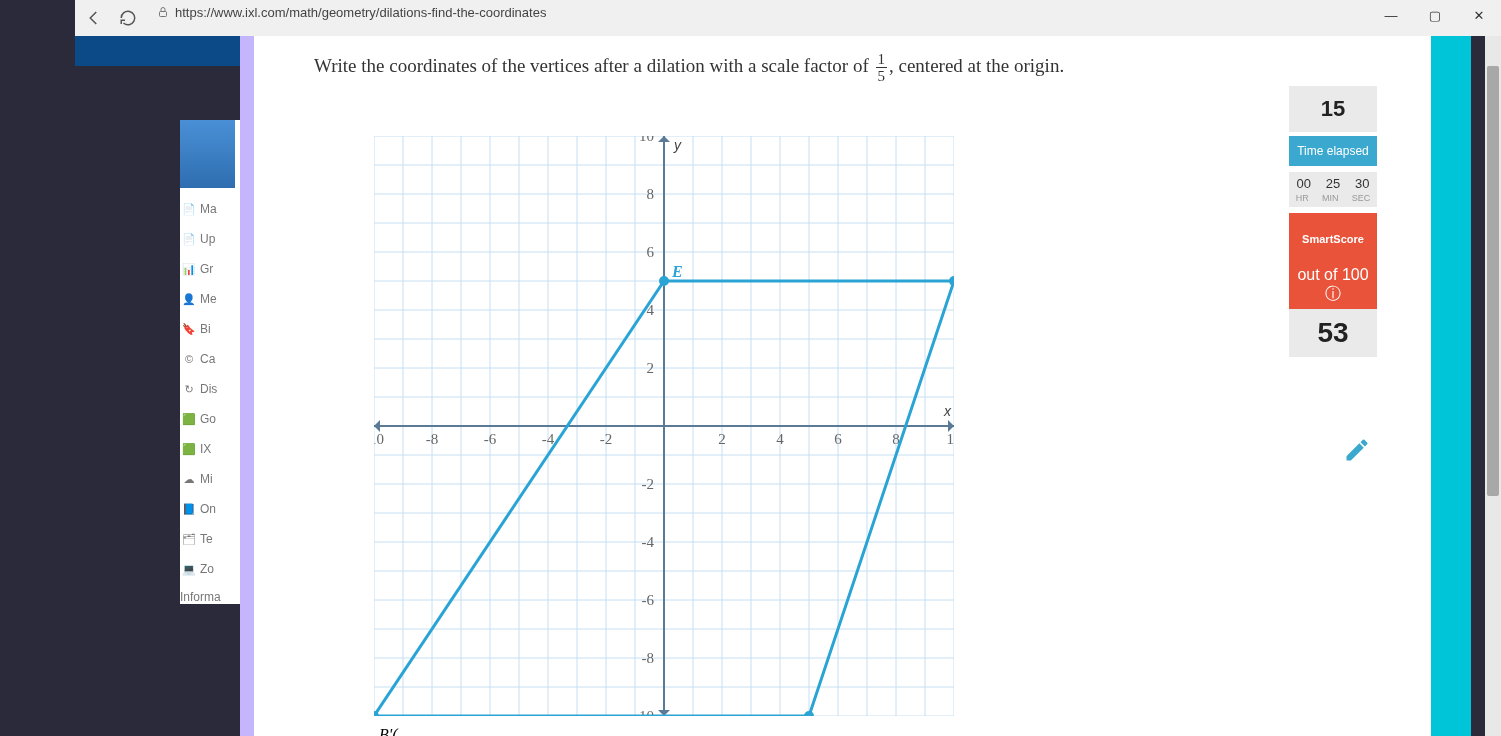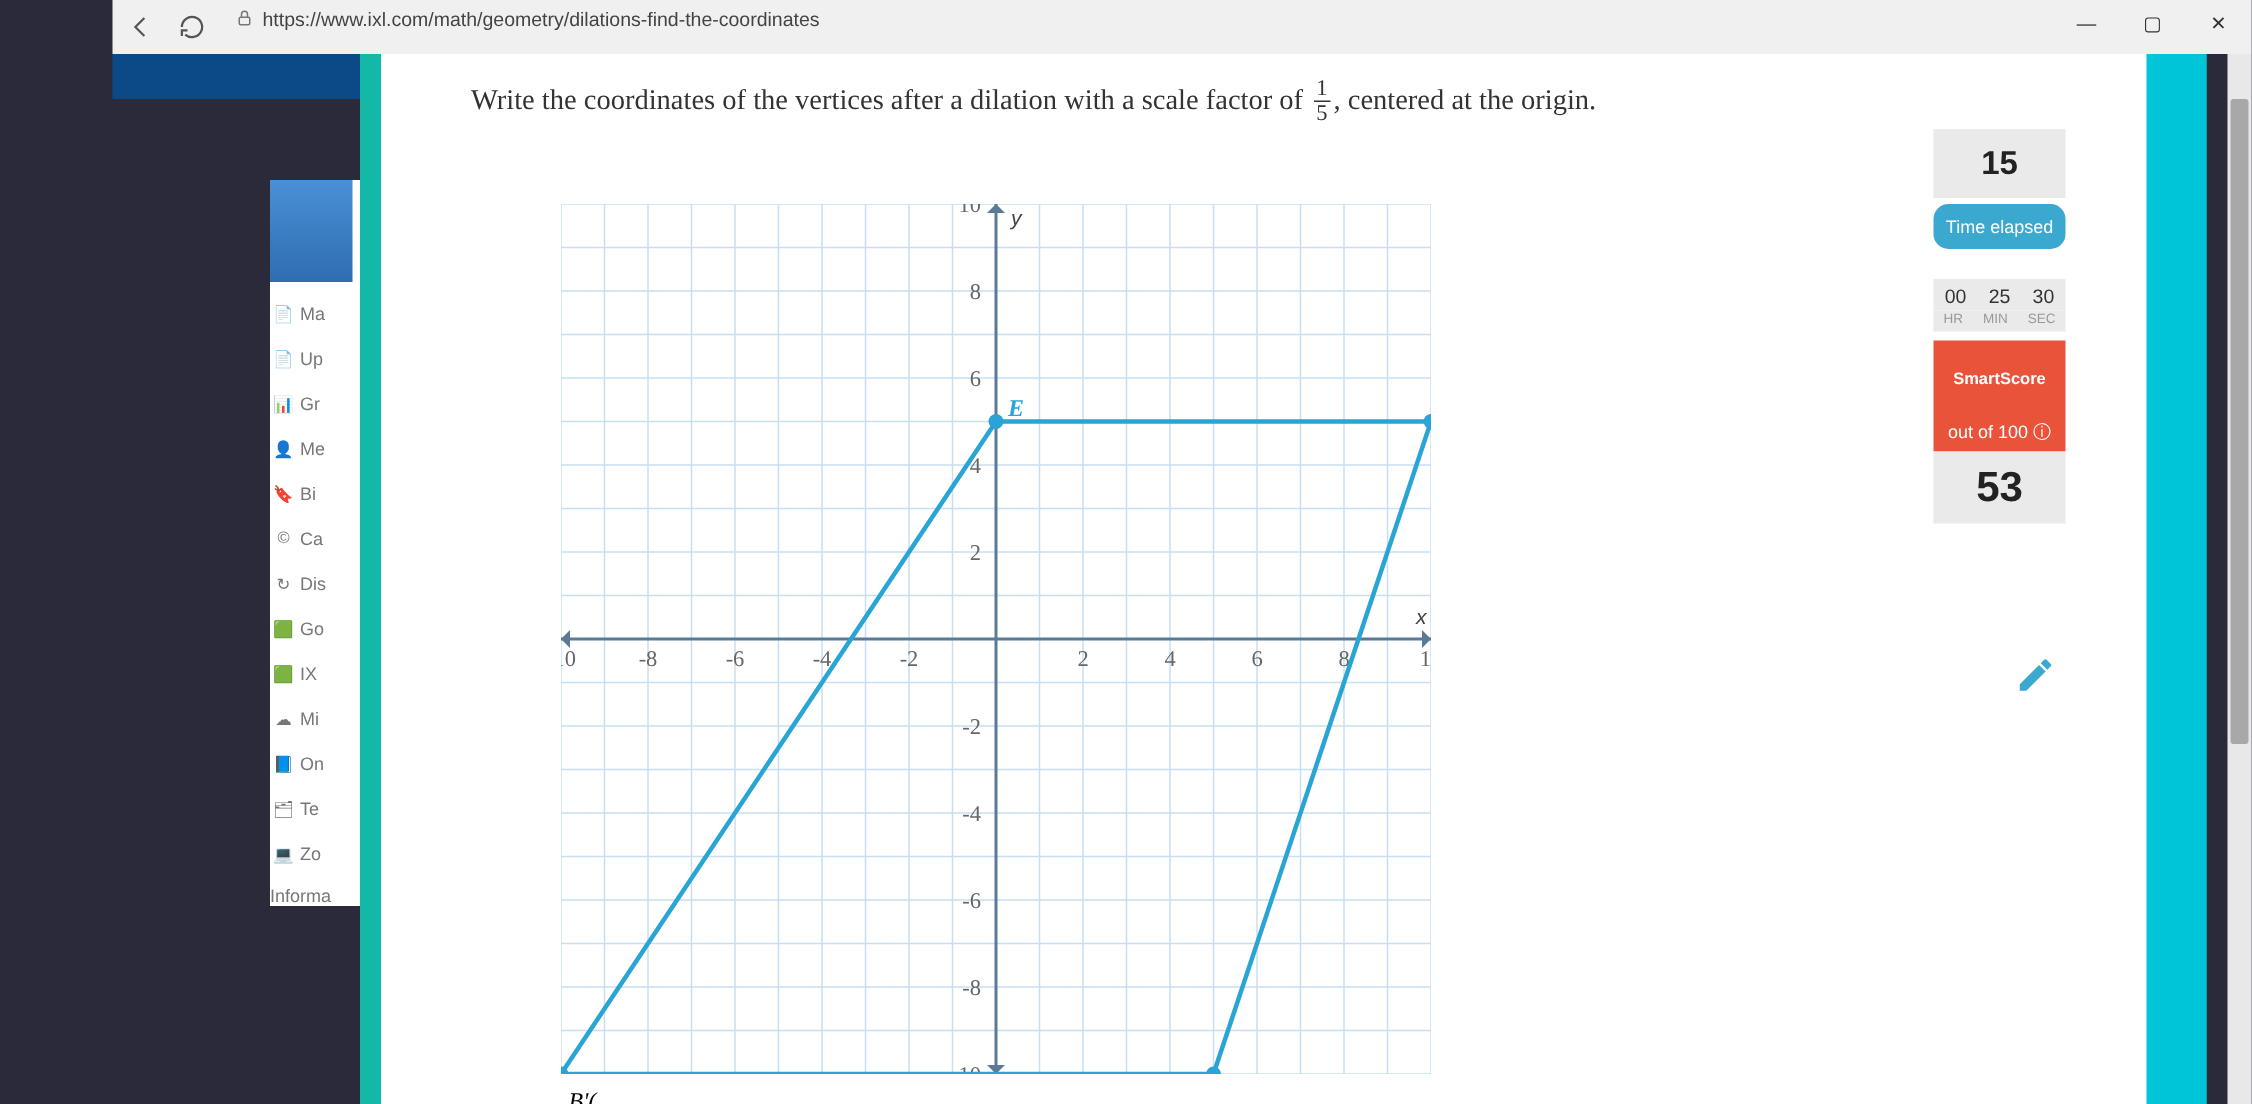--- a/index.html
+++ b/index.html
@@ -71,21 +71,21 @@
   font-size: 12px;
   color: #777;
   height: 30px;
   padding: 0 2px;
   overflow: hidden;
 }
 .left-link .li-icon { width: 14px; height: 14px; display: inline-flex; align-items: center; justify-content: center; font-size: 11px; }
 .main-area {
   position: absolute;
   left: 240px; top: 36px; right: 30px; bottom: 0;
-  background: #14b8a6;
+  background: #c4b5fd;
 }
 .content-wrap {
   position: absolute;
   left: 14px; right: 40px; top: 0; bottom: 0;
   background: #fff;
 }
 .right-rail {
   position: absolute;
   right: 0; top: 0; bottom: 0;
   width: 40px;
@@ -135,22 +135,21 @@
   font-size: 22px;
   font-weight: bold;
   padding: 10px 0;
   margin-bottom: 4px;
 }
 .stat-label-blue {
   background: #3aa8cf;
   color: #fff;
   font-size: 12px;
   padding: 8px 0;
-  margin-bottom: 20px;
-  border-radius: 10px;
+  margin-bottom: 6px;
 }
 .time-row {
   display: flex;
   background: #eaeaea;
   justify-content: space-around;
   padding: 4px 0 2px 0;
   font-size: 13px;
   color: #333;
 }
 .time-units {
@@ -166,21 +165,21 @@
   background: #e8533a;
   color: #fff;
   font-size: 11px;
   padding: 20px 0;
   font-weight: bold;
   line-height: 1.2;
 }
 .smartscore-sub {
   background: #e8533a;
   color: #fff;
-  font-size: 12px;
+  font-size: 16px;
   padding: 0 0 4px 0;
 }
 .smartscore-val {
   background: #eaeaea;
   color: #222;
   font-size: 28px;
   font-weight: bold;
   padding: 8px 0;
 }
 .pencil {

